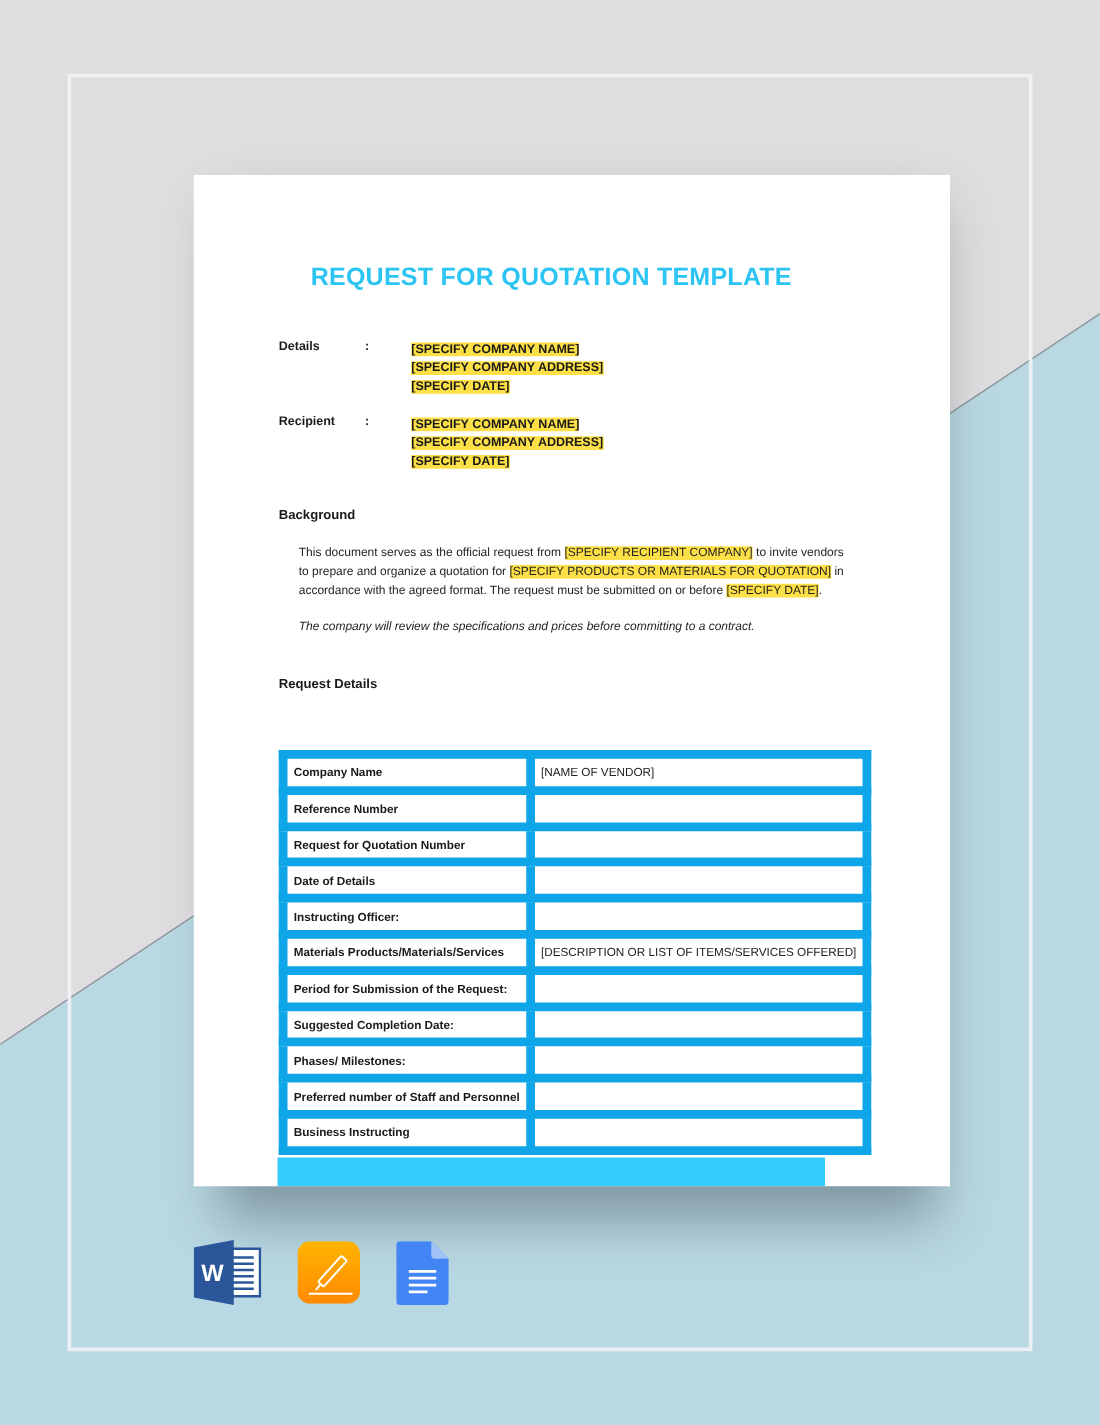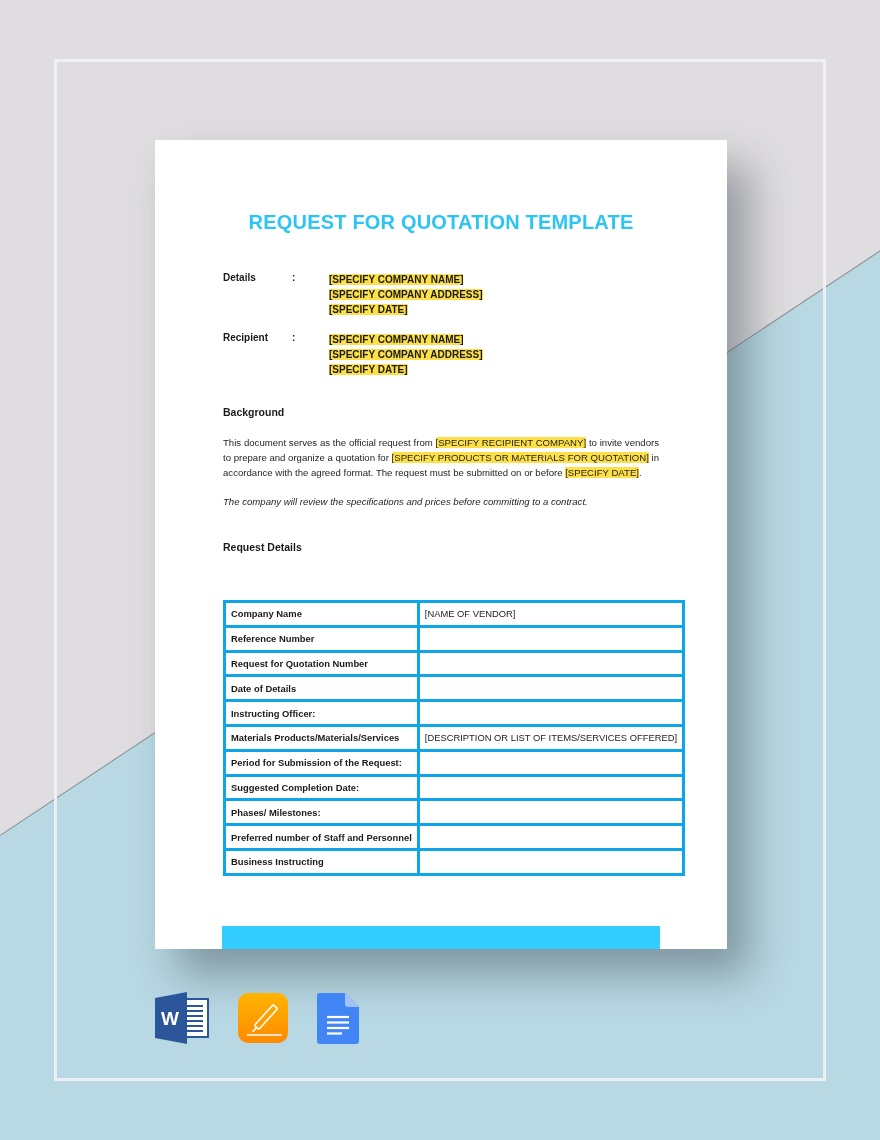--- a/index.html
+++ b/index.html
@@ -22,43 +22,43 @@
     .frame {
       position: absolute; left: 54px; top: 59px; width: 766px; height: 1016px;
       border: 3px solid rgba(245,245,247,0.85);
     }
     .page-shadow {
       position: absolute; left: 155px; top: 140px; width: 572px; height: 809px;
       box-shadow: 22px 26px 40px rgba(60,70,80,0.45);
     }
     .page {
       position: absolute; left: 155px; top: 140px; width: 572px; height: 809px;
-      background: #ffffff; overflow: hidden;
+      background: #ffffff; overflow: hidden; padding-left: 33px;
     }
     .title {
       position: absolute; left: 0; top: 71px; width: 572px; text-align: center;
       color: #2cc4f2; font-weight: bold; font-size: 20px; letter-spacing: 0.2px;
     }
     .hl { background: #fde047; }
     .party { position: absolute; left: 68px; font-size: 10px; color: #1a1a1a; }
     .party .lbl { position: absolute; left: 0; top: 0; font-weight: bold; width: 70px; }
     .party .colon { position: absolute; left: 69px; top: 0; font-weight: bold; }
     .party .vals { position: absolute; left: 106px; top: 0; font-weight: bold; white-space: nowrap; }
     .party .vals div { line-height: 15px; }
     .section-h { position: absolute; left: 68px; font-weight: bold; font-size: 10.5px; color: #1a1a1a; }
     .para {
-      position: absolute; left: 68px; width: 436px; font-size: 9.6px; line-height: 15px;
+      position: absolute; left: 84px; width: 436px; font-size: 9.6px; line-height: 15px;
       color: #1e1e1e; text-align: justify;
     }
     table.details {
       position: absolute; left: 68px; top: 460px; width: 434px;
       border-collapse: collapse; font-size: 9.4px; color: #1a1a1a;
     }
     table.details td {
-      border: 3px solid #0ea5e9; height: 21.8px; padding: 0 5px; white-space: nowrap;
+      border: 7px solid #0ea5e9; height: 21.8px; padding: 0 5px; white-space: nowrap;
     }
     table.details td.k { font-weight: bold; width: 181px; }
     table.details td.v { color: #222; }
     .blue-bar {
       position: absolute; left: 67px; top: 786px; width: 438px; height: 23px;
       background: #33ccfe;
     }
     .icons { position: absolute; left: 155px; top: 992px; height: 54px; }
     .icon { position: absolute; top: 0; }
   </style>

